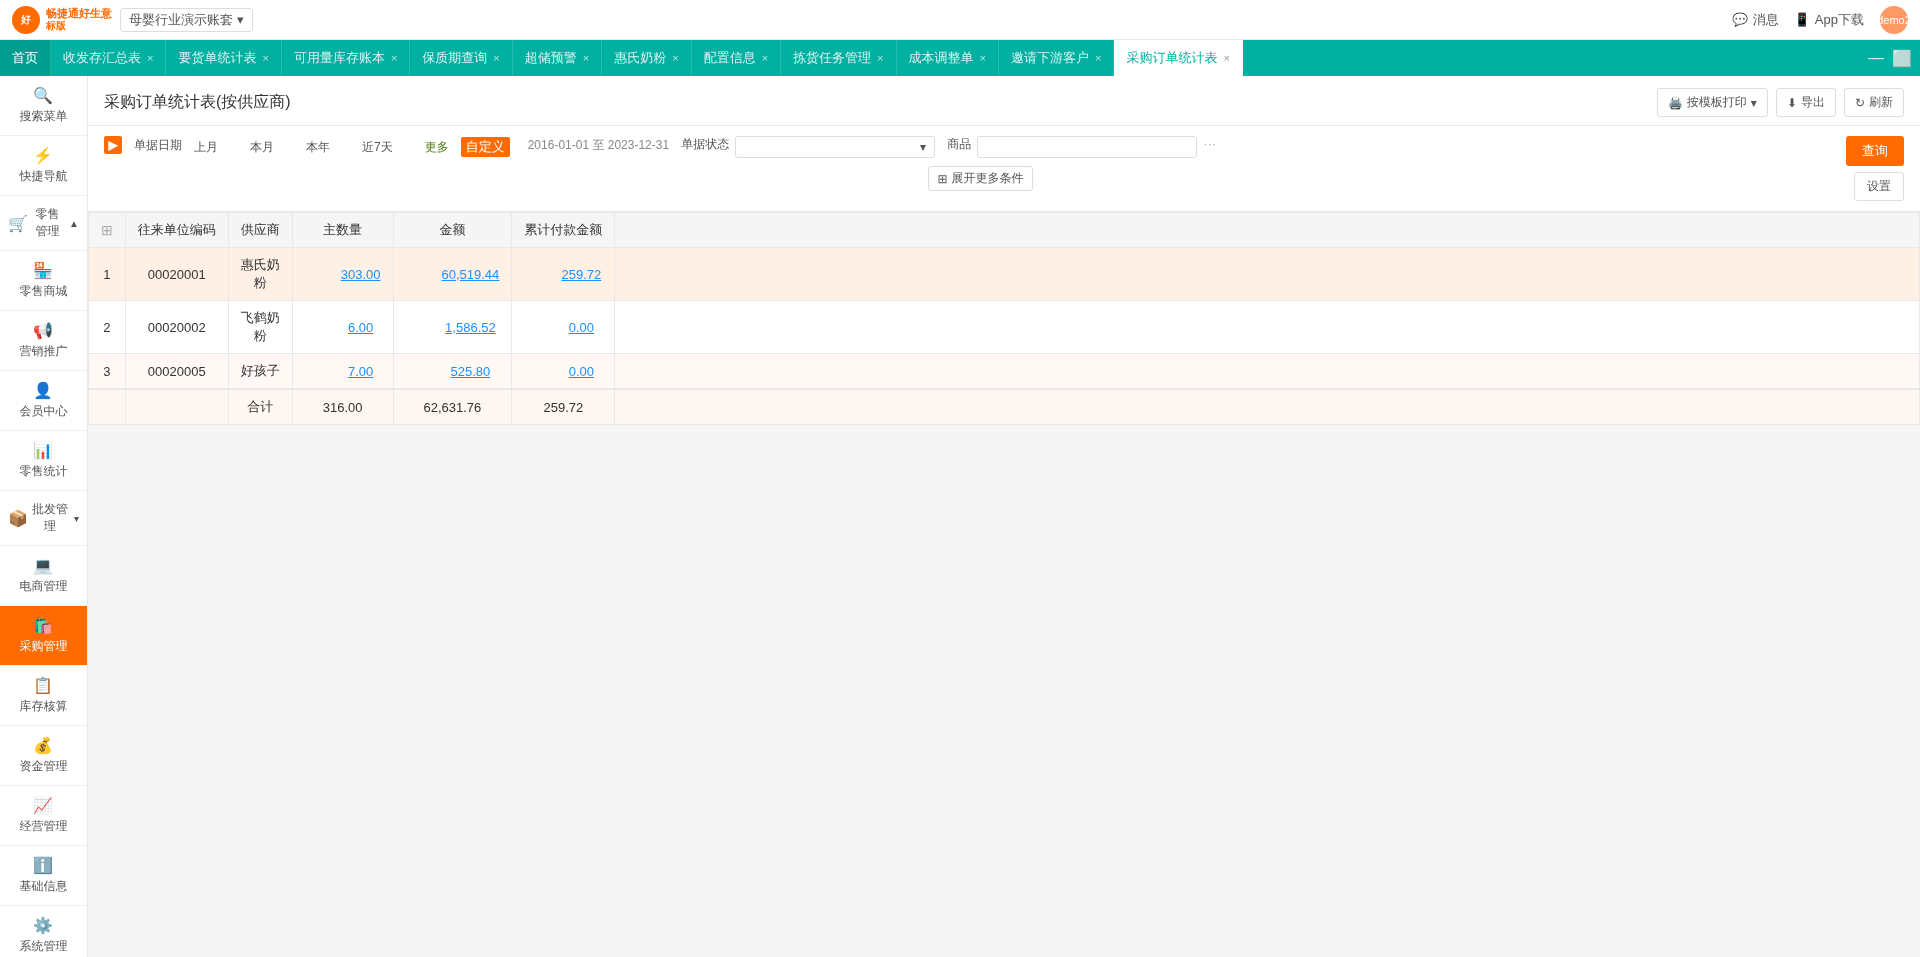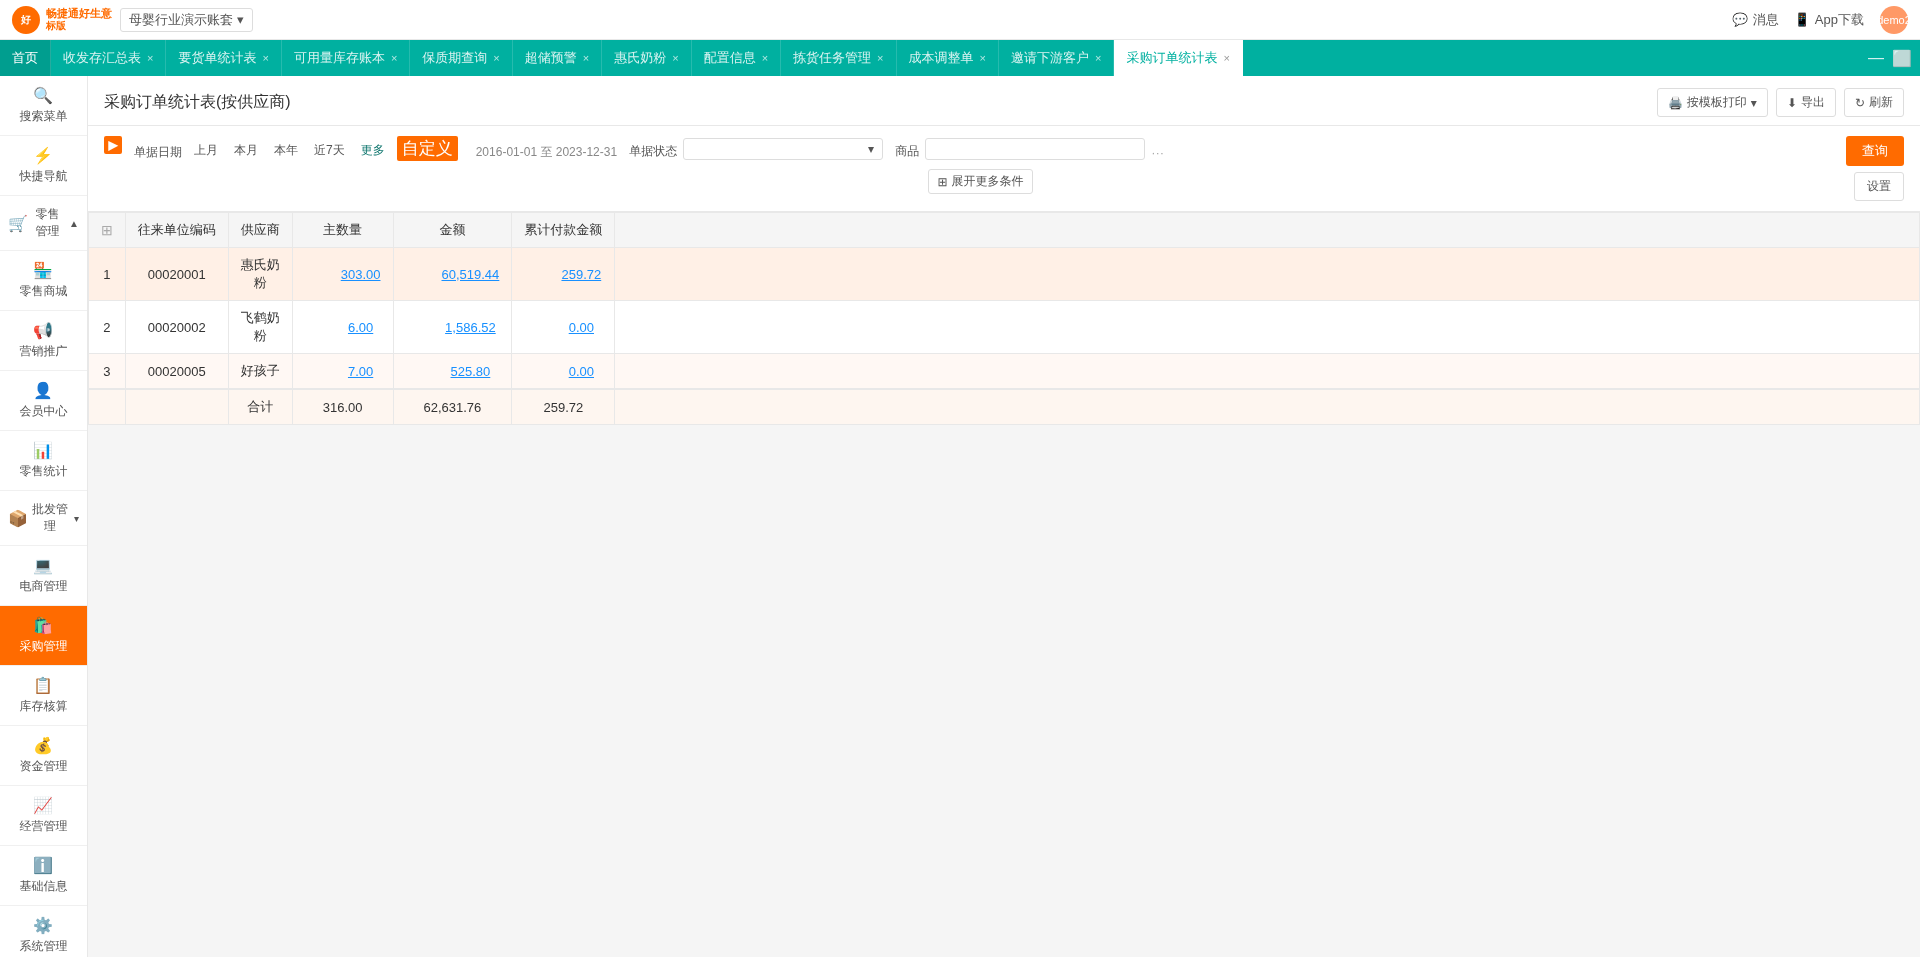--- a/index.html
+++ b/index.html
@@ -109,26 +109,26 @@
     .btn-refresh { display: flex; align-items: center; gap: 4px; padding: 5px 10px; border: 1px solid #ddd; border-radius: 3px; background: #fff; cursor: pointer; font-size: 12px; color: #555; }
 
     
     .filter-area {
       background: #fff;
       padding: 10px 16px;
       border-bottom: 1px solid #e8e8e8;
       flex-shrink: 0;
     }
     .filter-row { display: flex; align-items: center; gap: 12px; flex-wrap: wrap; }
-    .filter-item { display: flex; align-items: flex-end; gap: 6px; }
+    .filter-item { display: flex; align-items: flex-start; gap: 6px; }
     .filter-label { color: #555; font-size: 12px; white-space: nowrap; }
-    .date-shortcuts { display: flex; gap: 4px; }
+    .date-shortcuts { display: flex; gap: 20px; }
     .date-shortcut { padding: 2px 6px; font-size: 12px; color: #555; cursor: pointer; border-radius: 2px; }
-    .date-shortcut.more { color: #0f766e; }
-    .date-tag { background: #ff6b00; color: white; padding: 1px 5px; border-radius: 2px; font-size: 17px; cursor: pointer; }
+    .date-shortcut.more { color: #4d7c0f; }
+    .date-tag { background: #ff6b00; color: white; padding: 1px 5px; border-radius: 2px; font-size: 13px; cursor: pointer; }
     .date-range { font-size: 12px; color: #888; margin-left: 12px; }
     .filter-select { border: 1px solid #ddd; border-radius: 3px; padding: 3px 8px; font-size: 12px; color: #555; min-width: 180px; display: flex; align-items: center; justify-content: space-between; cursor: pointer; }
     .filter-input { border: 1px solid #ddd; border-radius: 3px; padding: 3px 8px; font-size: 12px; color: #555; min-width: 200px; }
     .expand-btn { display: flex; align-items: center; gap: 4px; color: #555; font-size: 12px; cursor: pointer; padding: 3px 8px; border: 1px solid #ddd; border-radius: 3px; background: #fff; }
     .btn-query { background: #ff6b00; color: white; border: none; padding: 6px 16px; border-radius: 3px; cursor: pointer; font-size: 13px; }
     .btn-settings { background: #fff; color: #555; border: 1px solid #ddd; padding: 5px 12px; border-radius: 3px; cursor: pointer; font-size: 12px; margin-left: 15px; }
     .filter-row2 { margin-top: 8px; display: flex; align-items: center; justify-content: center; }
 
     
     .table-area {

